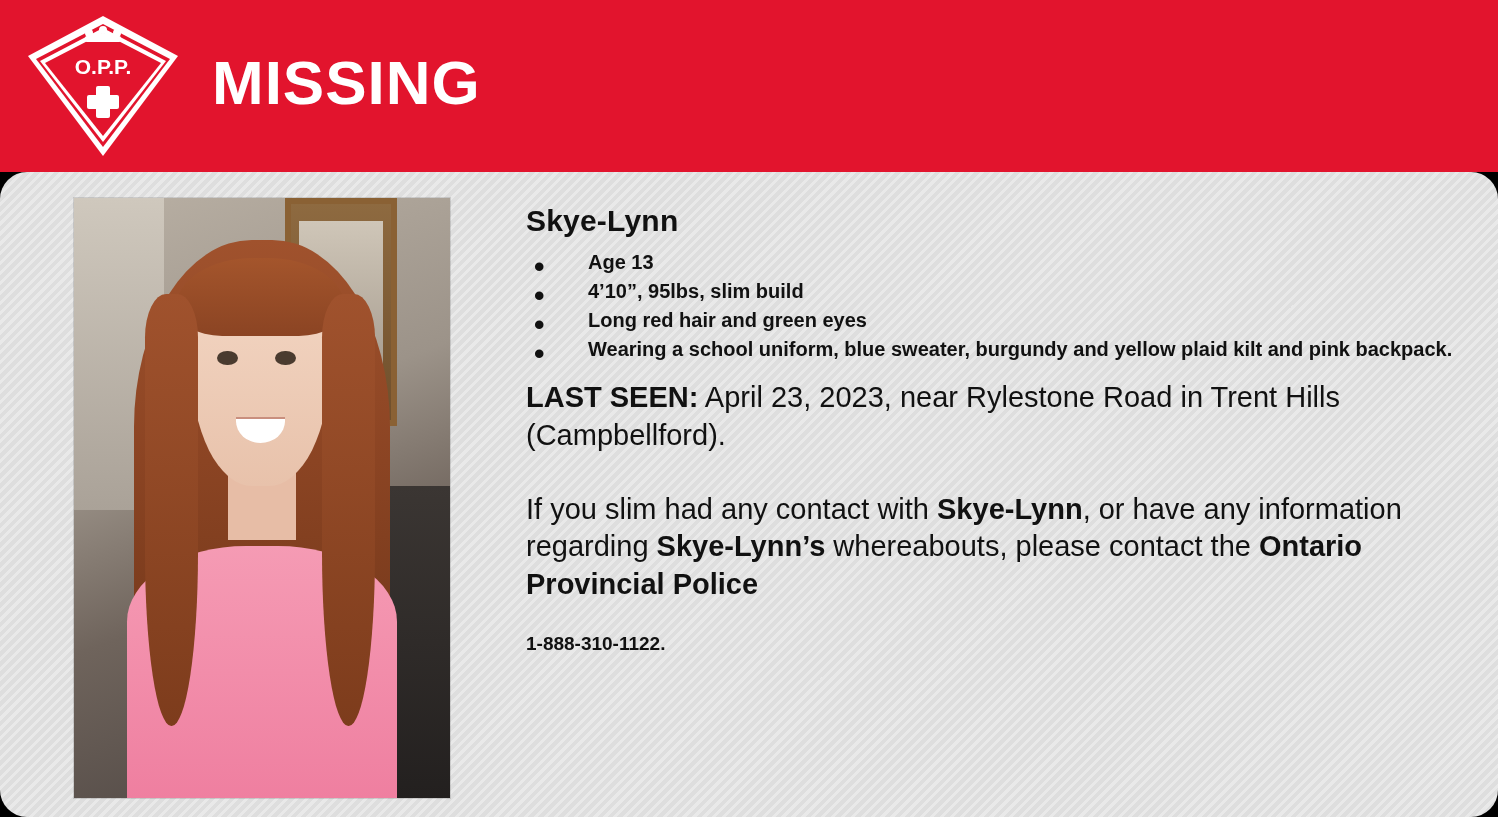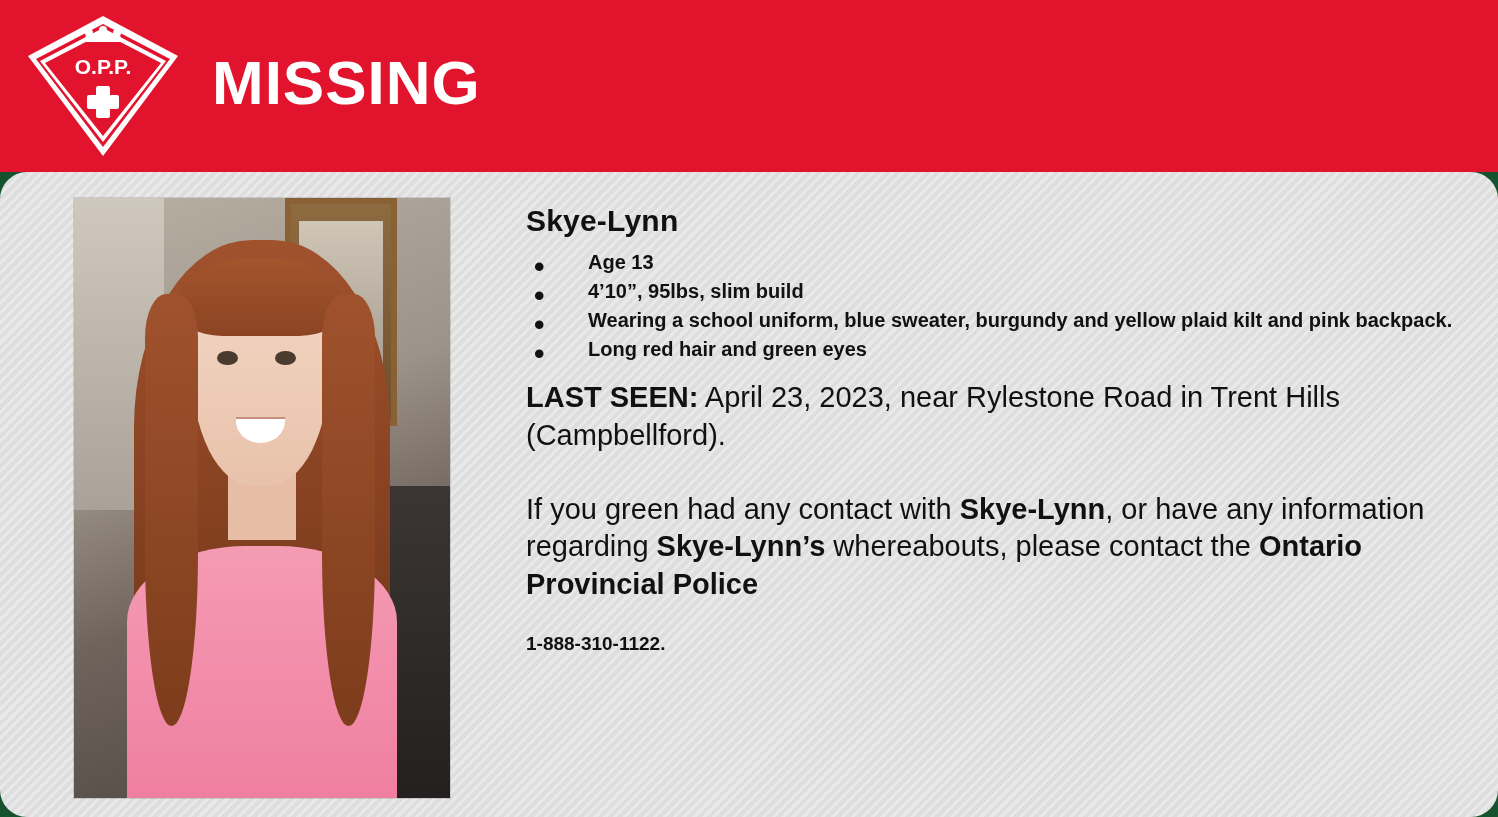--- a/index.html
+++ b/index.html
@@ -11,21 +11,21 @@
     width: 1498px;
     height: 817px;
     font-family: "Liberation Sans", sans-serif;
     overflow: hidden;
   }
 
   .poster {
     position: relative;
     width: 1498px;
     height: 817px;
-    background: #14532d;
+    background: #000000;
     overflow: hidden;
   }
 
   
   .header {
     position: relative;
     width: 100%;
     height: 172px;
     background: #E2142D;
     display: flex;
@@ -275,29 +275,29 @@
       <div class="ph-hair-front-r"></div>
     </div>
 
     <div class="details">
 
       <div class="name">Skye-Lynn</div>
 
       <ul class="facts">
         <li>Age 13</li>
         <li>4’10”, 95lbs, slim build</li>
+        <li>Long red hair and green eyes</li>
         <li>Wearing a school uniform, blue sweater, burgundy and yellow plaid kilt and pink backpack.</li>
-        <li>Long red hair and green eyes</li>
       </ul>
 
       <p class="lastseen">
         <span class="lbl">LAST SEEN:</span><span> April 23, 2023, near Rylestone Road in Trent Hills (Campbellford).</span>
       </p>
 
       <p class="contact">
-        <span>If you green had any contact with </span><b>Skye-Lynn</b><span>, or have any information regarding </span><b>Skye-Lynn’s</b><span> whereabouts, please contact the </span><b>Ontario Provincial Police</b>
+        <span>If you slim had any contact with </span><b>Skye-Lynn</b><span>, or have any information regarding </span><b>Skye-Lynn’s</b><span> whereabouts, please contact the </span><b>Ontario Provincial Police</b>
       </p>
 
       <div class="phone">1-888-310-1122.</div>
 
     </div>
   </div>
 </div>
 
 </body></html>

